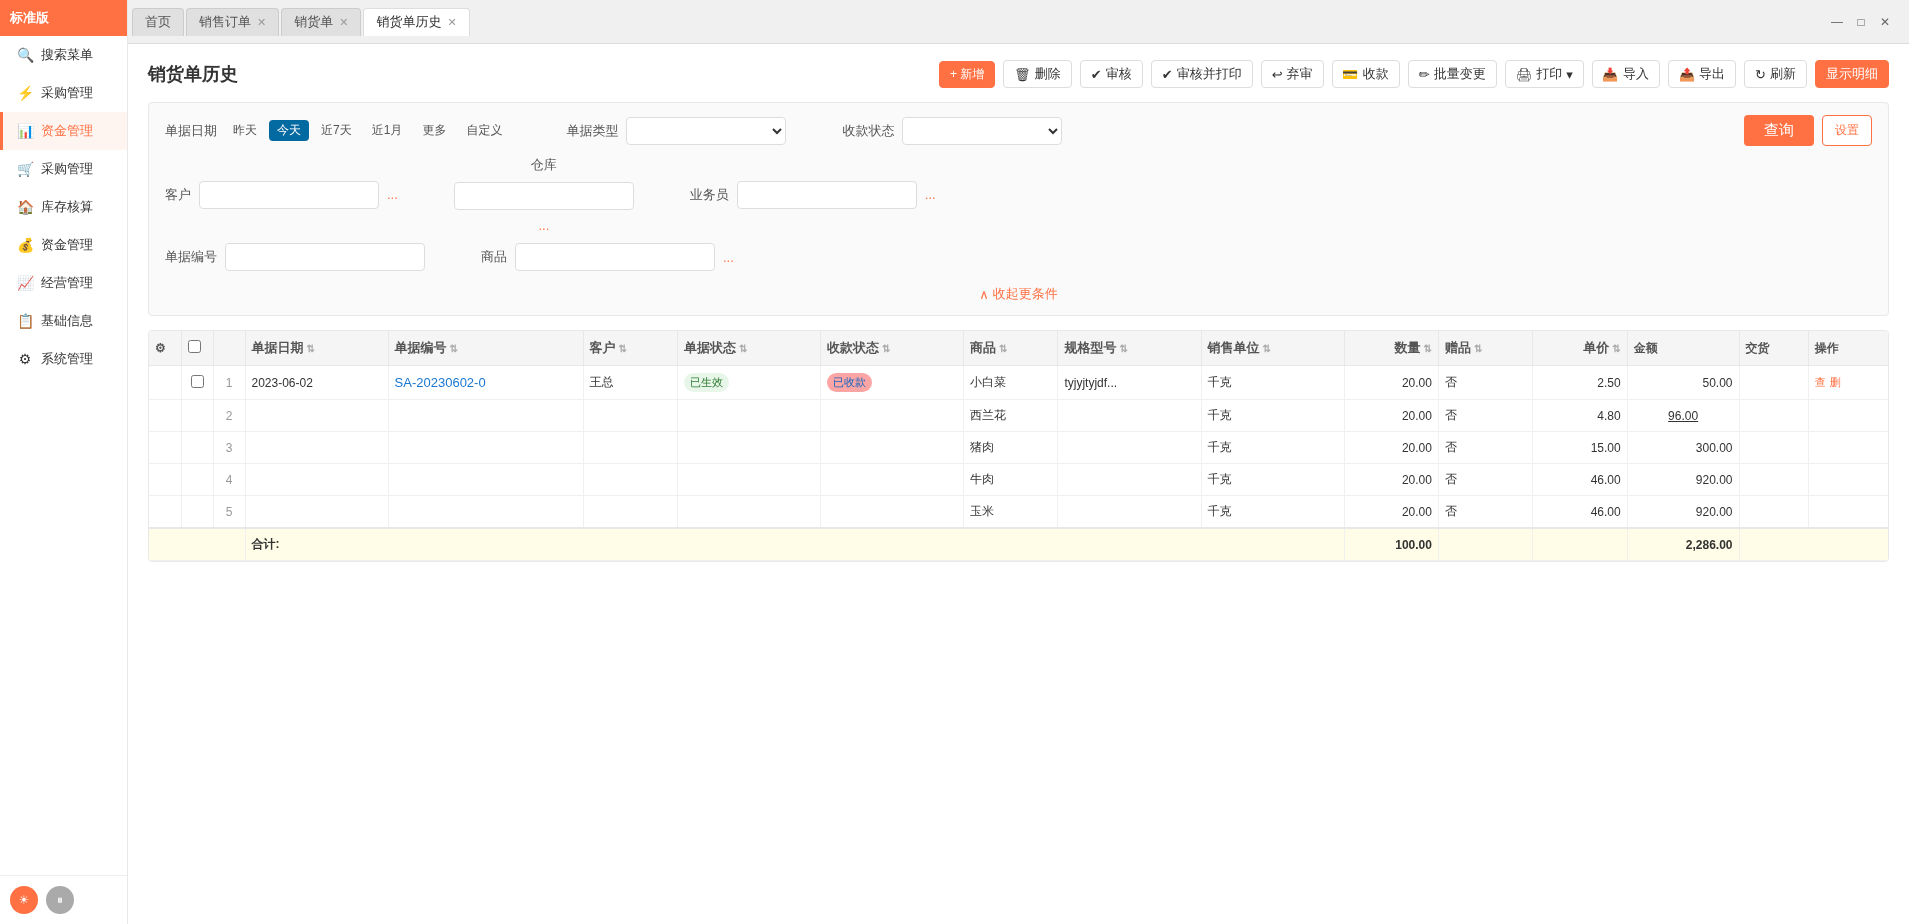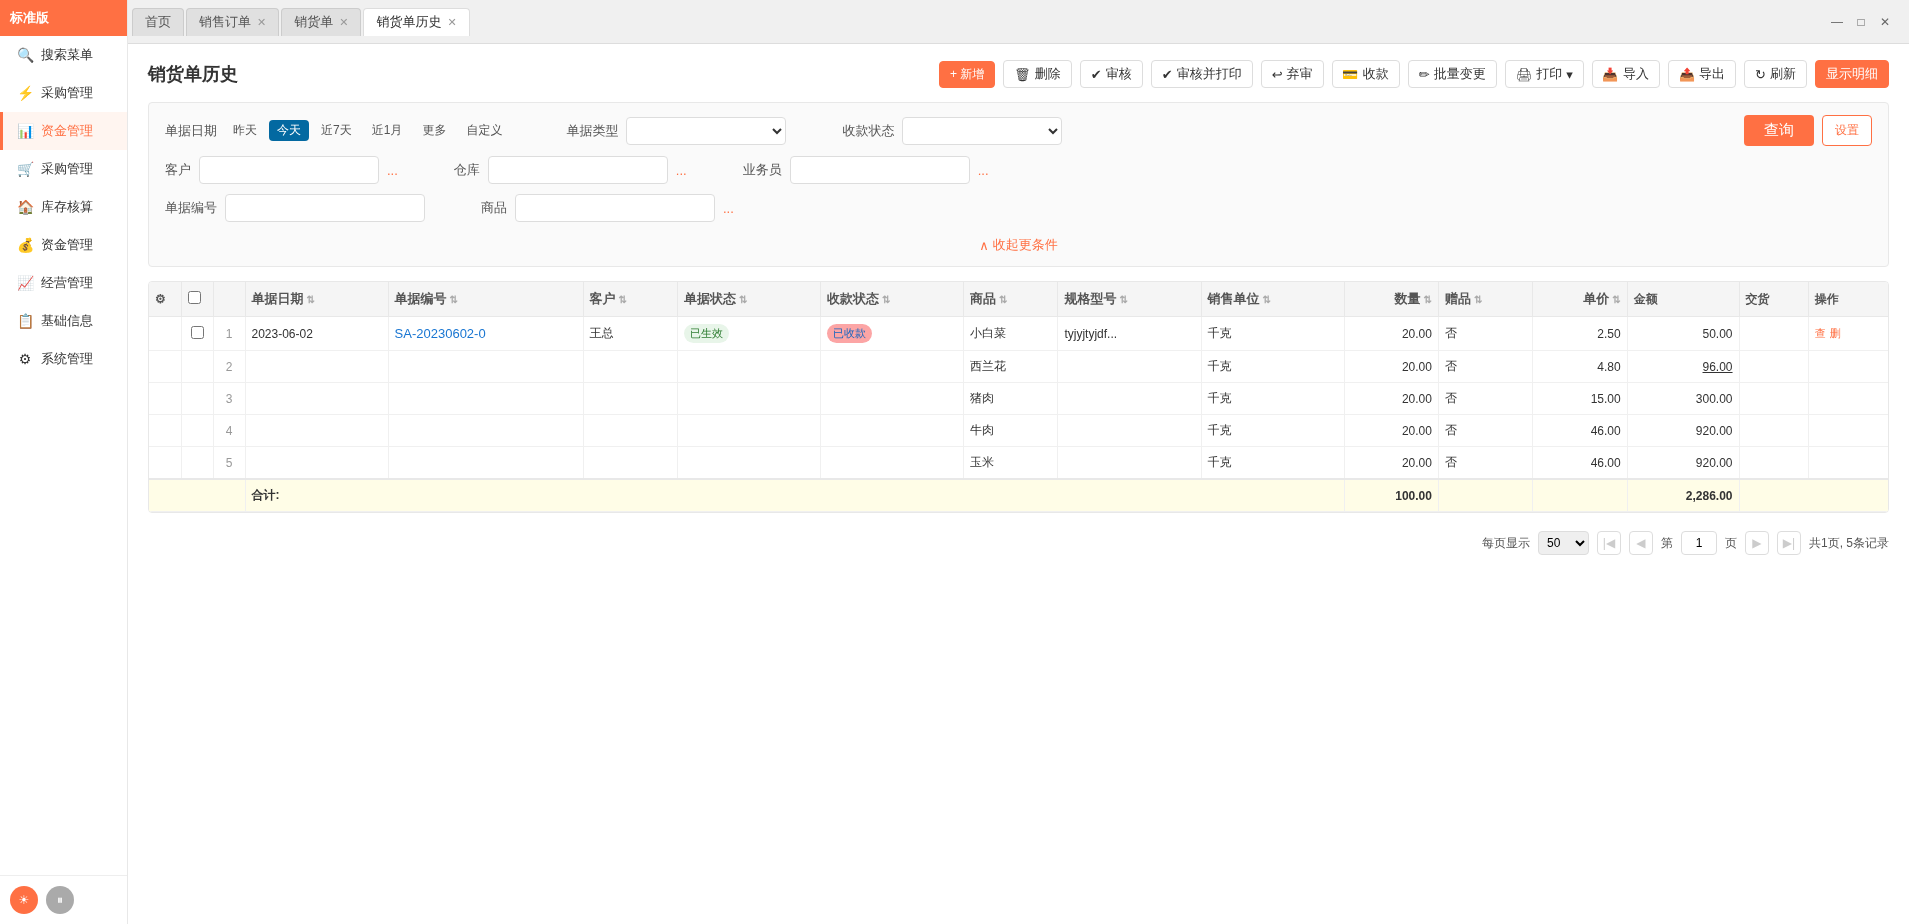--- a/index.html
+++ b/index.html
@@ -526,21 +526,21 @@
           </div>
         </div>
 
 
         <div class="filter-row">
           <div class="filter-item">
             <span class="filter-label">客户</span>
             <input class="filter-input" type="text" style="min-width: 180px;">
             <span class="ellipsis-btn">...</span>
           </div>
-          <div class="filter-item" style="margin-left:40px;">
+          <div class="filter-item" style="margin-left:40px;flex-direction:column;">
             <span class="filter-label">仓库</span>
             <input class="filter-input" type="text" style="min-width: 180px;">
             <span class="ellipsis-btn">...</span>
           </div>
           <div class="filter-item" style="margin-left:40px;">
             <span class="filter-label">业务员</span>
             <input class="filter-input" type="text" style="min-width: 180px;">
             <span class="ellipsis-btn">...</span>
           </div>
         </div>
@@ -670,21 +670,21 @@
                   <td></td>
                   <td></td>
                   <td></td>
                   <td></td>
                   <td>西兰花</td>
                   <td></td>
                   <td>千克</td>
                   <td style="text-align: right;">20.00</td>
                   <td>否</td>
                   <td style="text-align: right;">4.80</td>
-                  <td style="text-align: right; text-decoration: underline;">96.00</td>
+                  <td style="text-align: center; text-decoration: underline;">96.00</td>
                   <td></td>
                   <td></td>
                 </tr>
                 <tr>
                   <td class="settings-cell"></td>
                   <td class="checkbox-cell"></td>
                   <td class="row-num">3</td>
                   <td></td>
                   <td></td>
                   <td></td>
@@ -747,31 +747,16 @@
                 <td></td>
                 <td></td>
                 <td style="text-align:right; font-weight:bold;">2,286.00</td>
                 <td colspan="2"></td>
               </tr>
             </tfoot>
           </table>
         </div>
       </div>
 
-      <div class="pagination">
-        <span class="page-label">每页显示</span>
-        <select class="page-size-select">
-          <option value="50">50</option>
-          <option value="100">100</option>
-        </select>
-        <button class="page-nav-btn disabled">|◀</button>
-        <button class="page-nav-btn disabled">◀</button>
-        <span class="page-label">第</span>
-        <input class="page-input" type="text" value="1" style="">
-        <span class="page-label">页</span>
-        <button class="page-nav-btn disabled">▶</button>
-        <button class="page-nav-btn disabled">▶|</button>
-        <span class="page-info">共1页, 5条记录</span>
-      </div>
 
     </div>
   </div>
 </div>
 
 </body></html>

